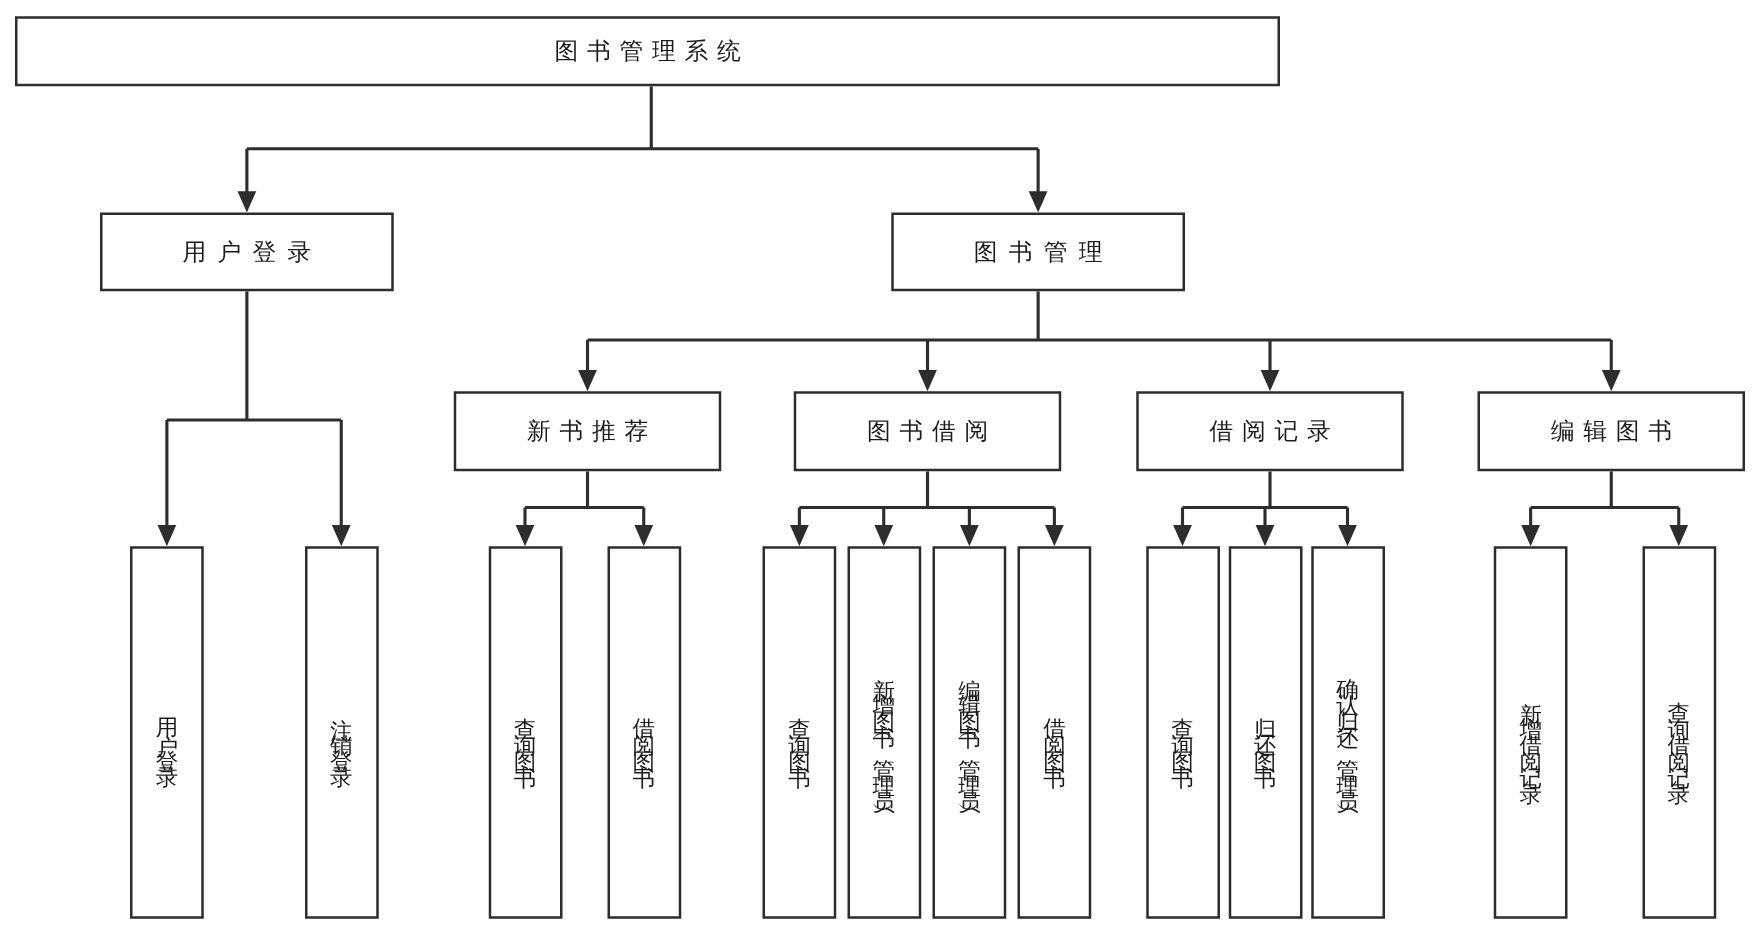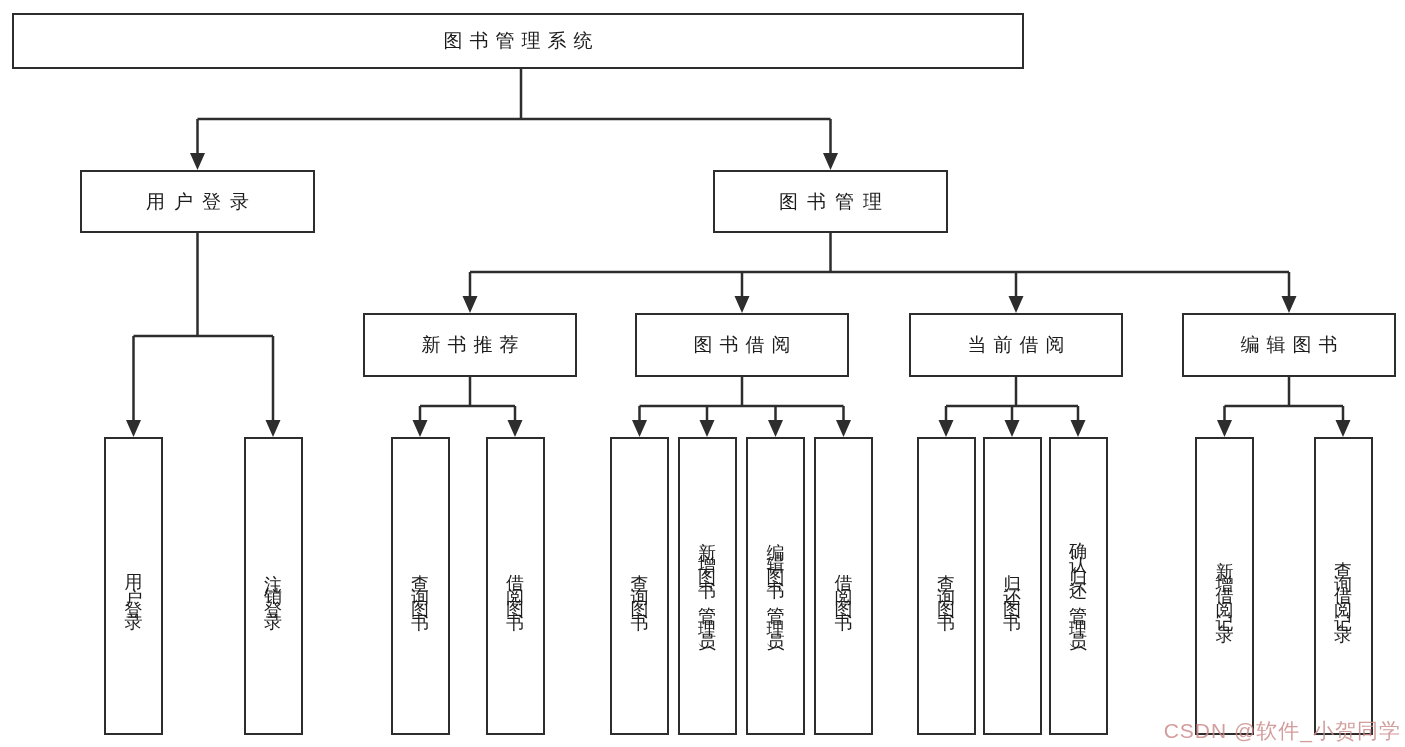--- a/index.html
+++ b/index.html
@@ -119,36 +119,35 @@
       M1335.5 420 L1350.5 420 L1343 437 Z"></path>
   </svg>
 
   <div class="box h root">图书管理系统</div>
 
   <div class="box h lv2 b0">用户登录</div>
   <div class="box h lv2 b1">图书管理</div>
 
   <div class="box h lv3 c0">新书推荐</div>
   <div class="box h lv3 c1">图书借阅</div>
-  <div class="box h lv3 c2">当前借阅</div>
+  <div class="box h lv3 c2">借阅记录</div>
   <div class="box h lv3 c3">编辑图书</div>
 
   <div class="box leaf x0">用户登录</div>
   <div class="box leaf x1">注销登录</div>
 
   <div class="box leaf x2">查询图书</div>
   <div class="box leaf x3">借阅图书</div>
 
   <div class="box leaf x4">查询图书</div>
   <div class="box leaf x5">新增图书（管理员）</div>
   <div class="box leaf x6">编辑图书（管理员）</div>
   <div class="box leaf x7">借阅图书</div>
 
   <div class="box leaf x8">查询图书</div>
   <div class="box leaf x9">归还图书</div>
   <div class="box leaf x10">确认归还（管理员）</div>
 
   <div class="box leaf x11">新增借阅记录</div>
   <div class="box leaf x12">查询借阅记录</div>
 
-  <div class="watermark">CSDN @软件_小贺同学</div>
 
 </div>
 
 </body></html>

